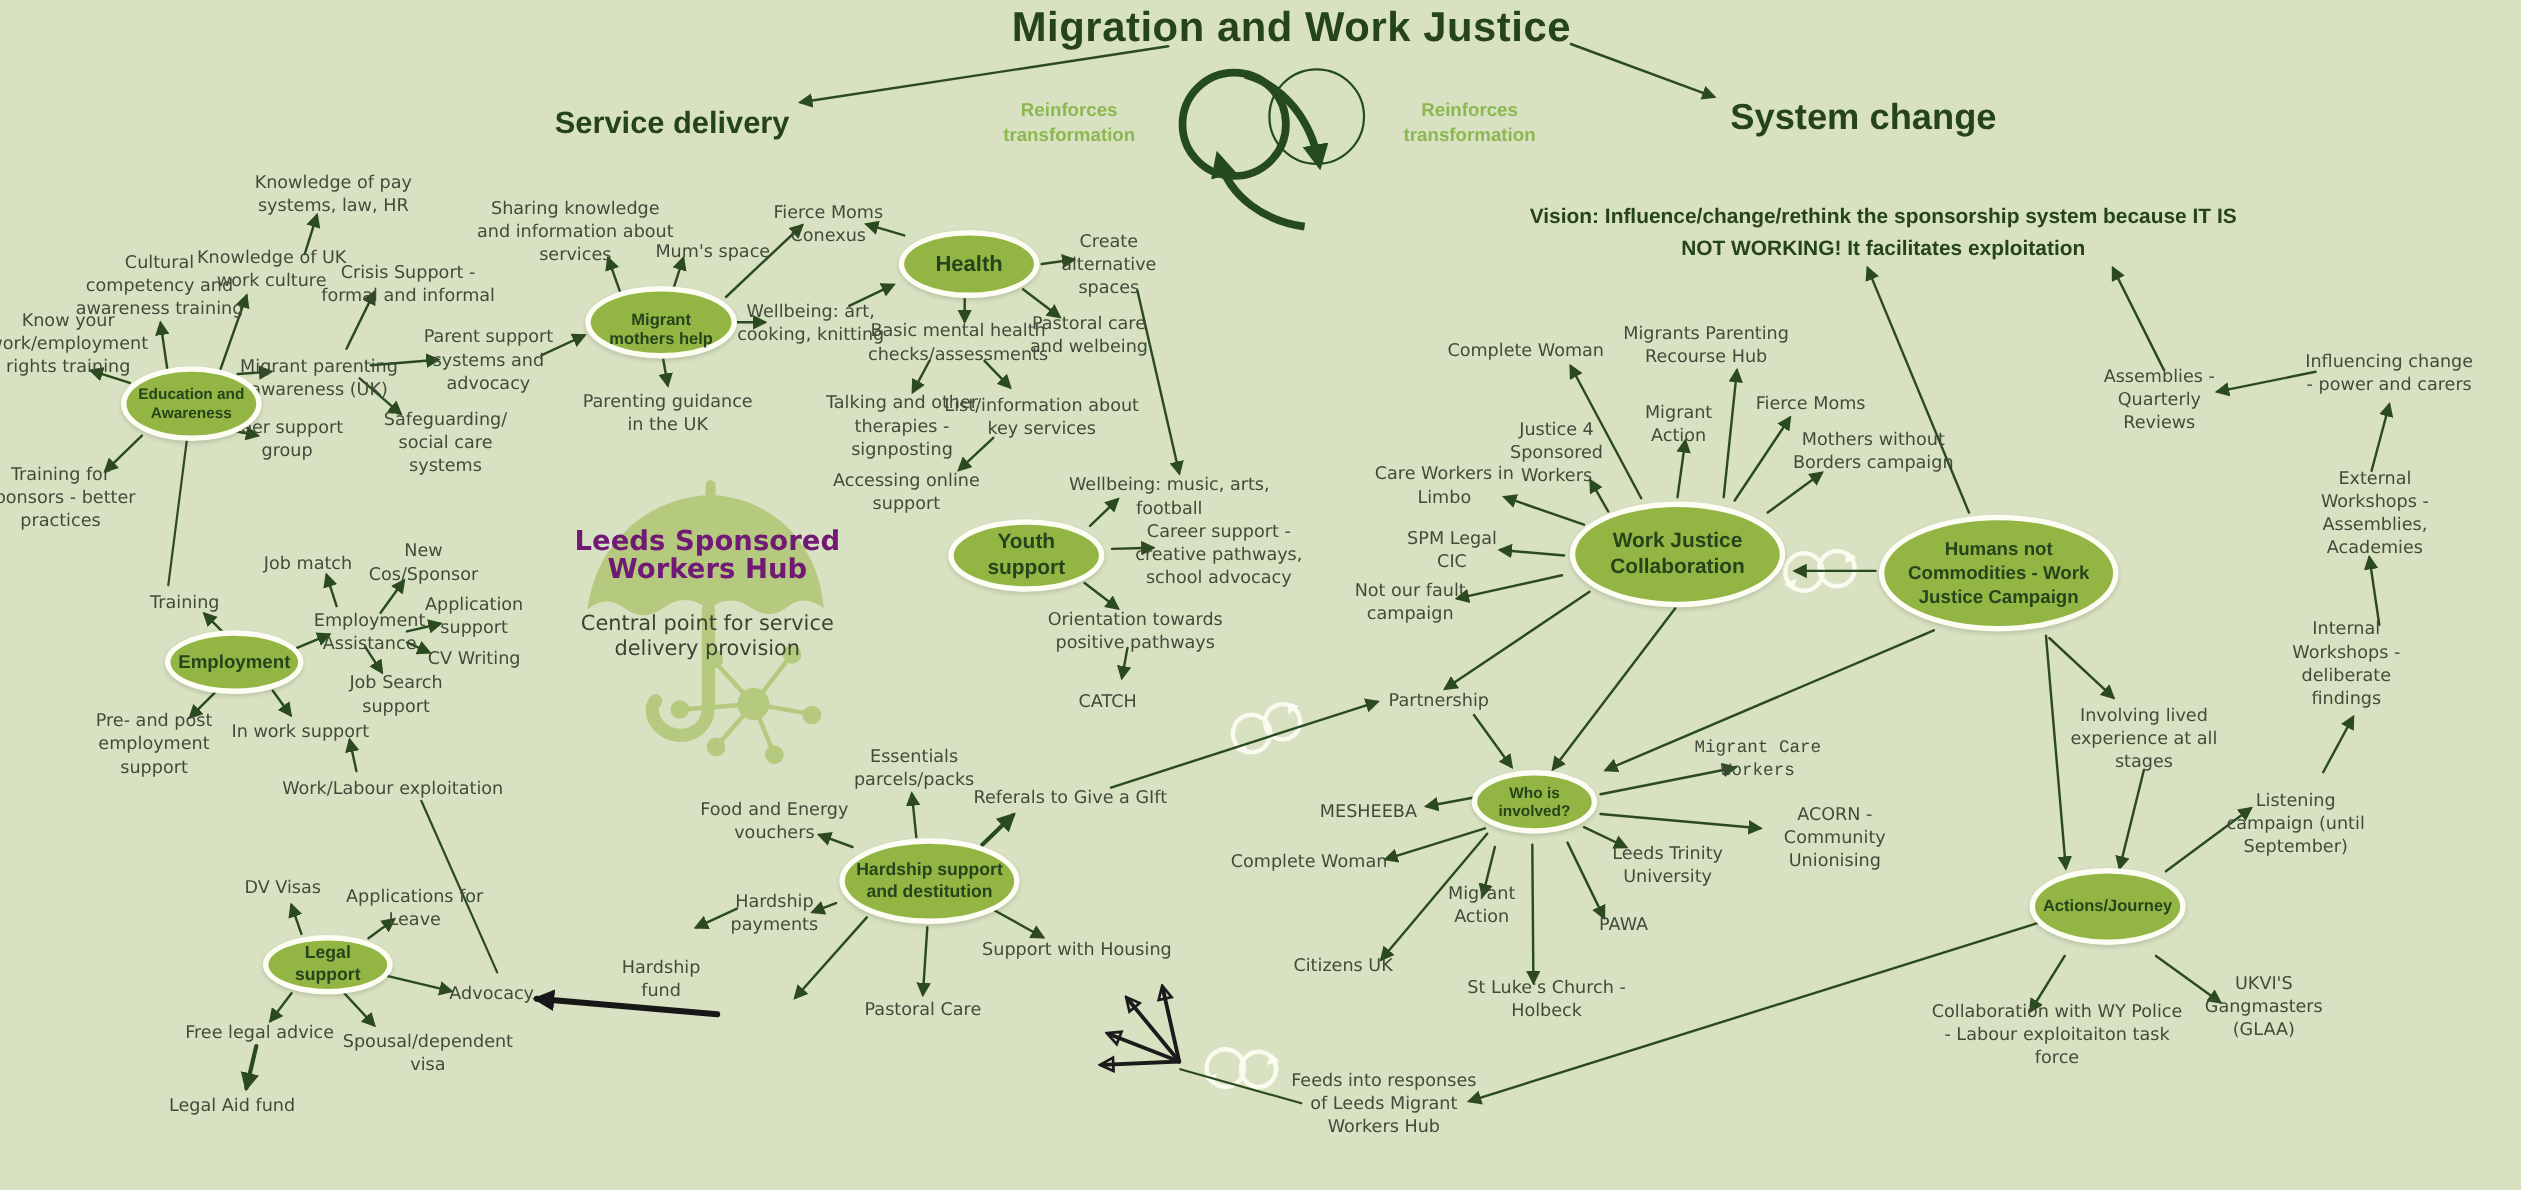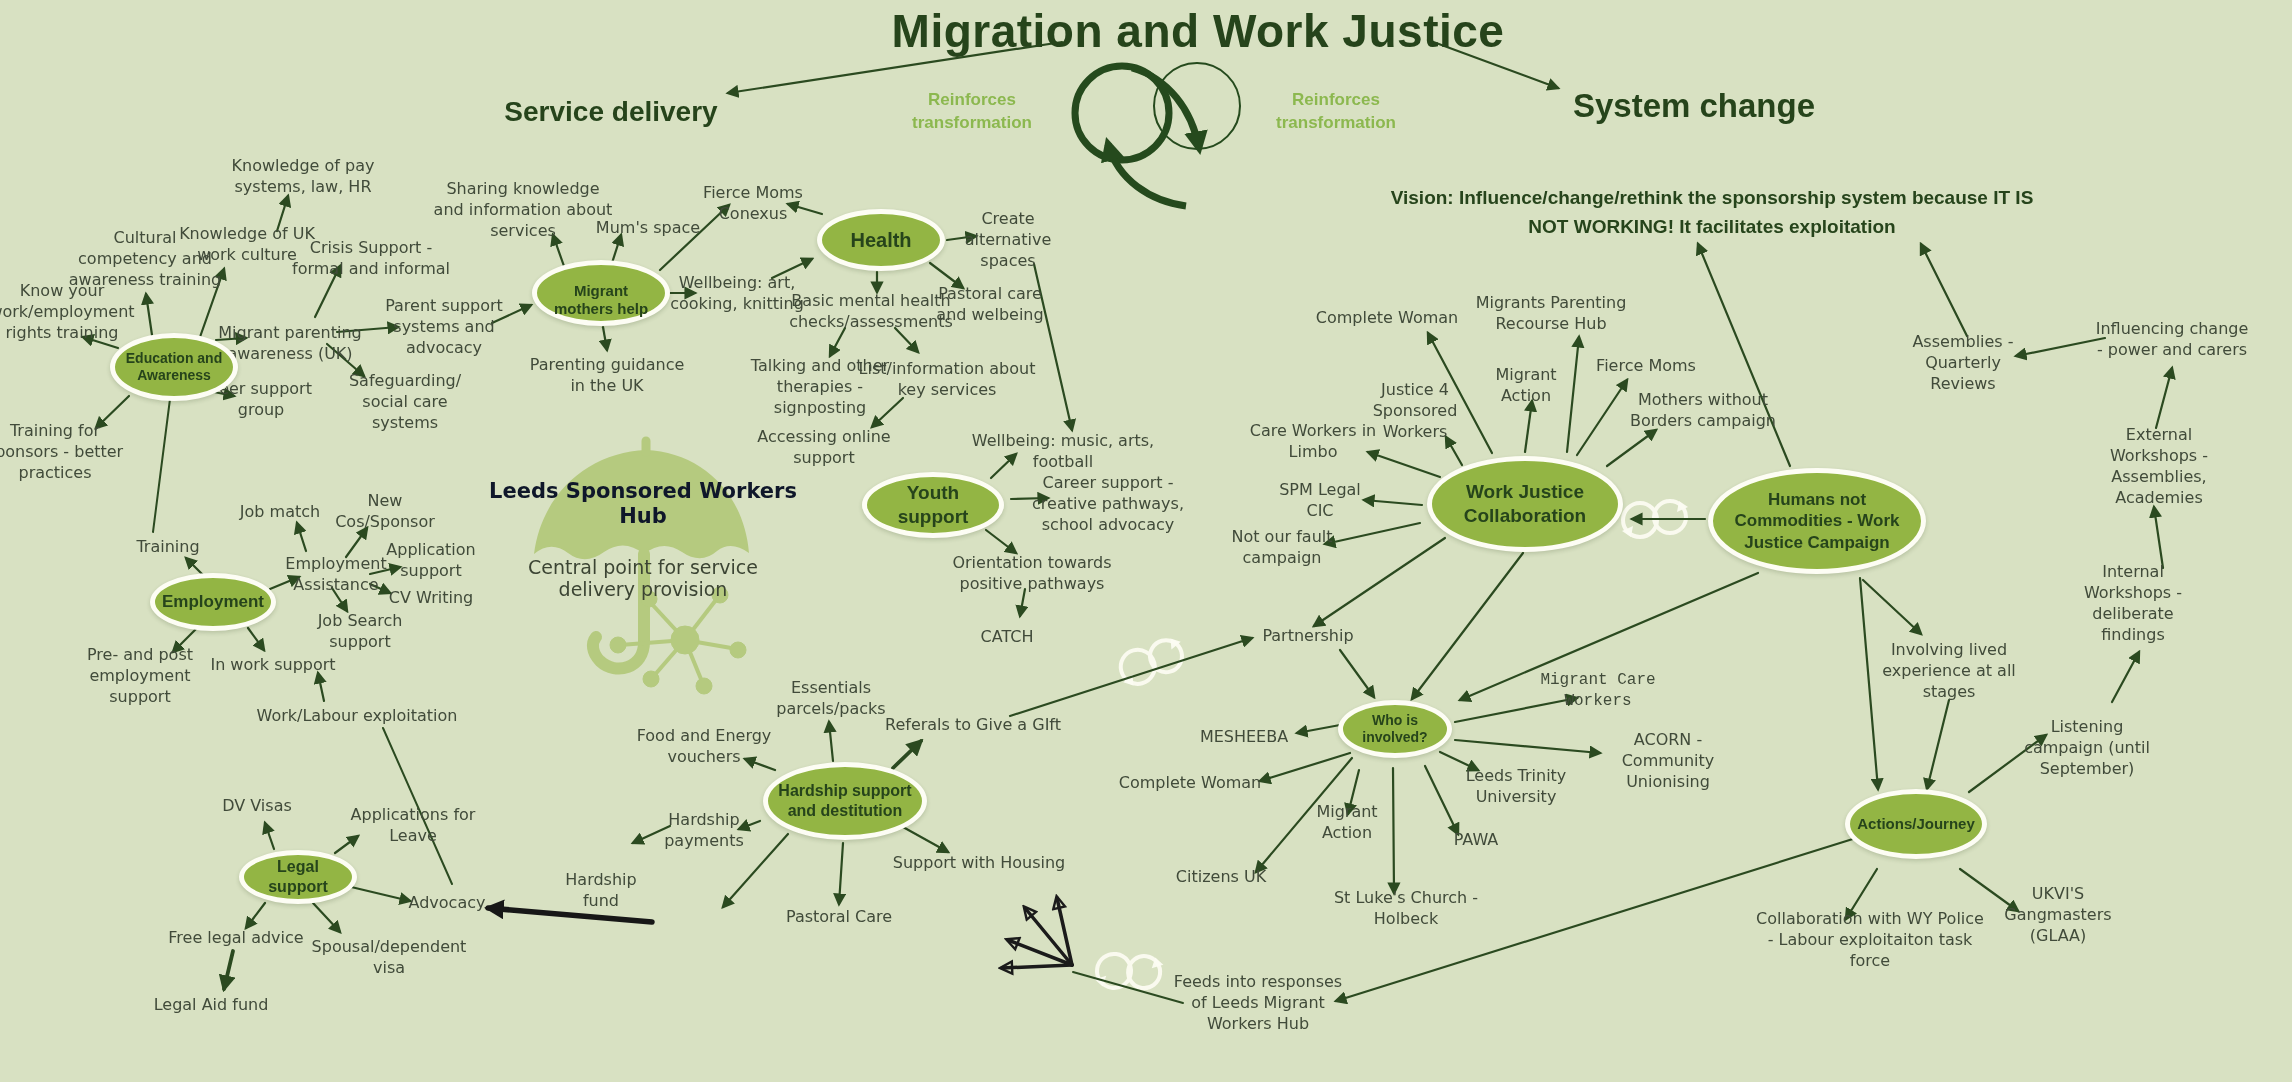--- a/index.html
+++ b/index.html
@@ -10,30 +10,30 @@
   .lbl{position:absolute;transform:translate(-50%,-50%);text-align:center;font-size:16px;
        line-height:1.32;color:#414b3a;}
   .node{position:absolute;transform:translate(-50%,-50%);background:#93b544;
         border:5px solid #fdfdf4;border-radius:50%;display:flex;align-items:center;
         justify-content:center;text-align:center;color:#26441b;font-weight:bold;
         font-family:"Liberation Sans",sans-serif;box-sizing:border-box;
         box-shadow:0 2px 4px rgba(40,60,20,.18);line-height:1.25;}
   .node span{padding:2px 6px;}
   .disp{font-family:"Liberation Sans",sans-serif;font-weight:bold;color:#26441b;}
   .hdr{position:absolute;z-index:3;text-align:center;}
-  #title{left:848px;top:4px;width:700px;font-size:46px;letter-spacing:.5px;}
+  #title{left:824px;top:4px;width:700px;font-size:38px;letter-spacing:.5px;}
   #sec-left{left:411px;top:96px;width:400px;font-size:28px;}
   #sec-right{left:1494px;top:87px;width:400px;font-size:33px;}
   .reinf{position:absolute;z-index:3;width:160px;text-align:center;font-size:17px;
          font-weight:bold;font-family:"Liberation Sans",sans-serif;color:#8cb84f;line-height:23px;}
   #reinf-l{left:892px;top:88px;}
   #reinf-r{left:1256px;top:88px;}
   #vision{left:1382px;top:183px;width:660px;font-size:19px;line-height:29px;}
   #hub-title{position:absolute;z-index:3;left:478px;top:479px;width:330px;text-align:center;
-             font-size:21px;font-weight:bold;color:#0f172a;line-height:25px;}
+             font-size:25px;font-weight:bold;color:#701a75;line-height:25px;}
   #hub-sub{position:absolute;z-index:3;left:493px;top:556px;width:300px;text-align:center;
            font-size:19px;color:#3b4433;line-height:22px;}
 </style>
 </head>
 <body>
 
 <div class="canvas">
 
   <svg class="layer" width="2292" height="1082" viewBox="0 0 2292 1082">
     <defs>
@@ -237,21 +237,21 @@
       <div class="lbl" style="left: 280px; top: 512px; width: 110px;">Job match</div>
       <div class="lbl" style="left: 385px; top: 511px; width: 120px;">New Cos/Sponsor</div>
       <div class="lbl" style="left: 336px; top: 574px; width: 140px;">Employment Assistance</div>
       <div class="lbl" style="left: 431px; top: 560px; width: 110px;">Application support</div>
       <div class="lbl" style="left: 431px; top: 598px; width: 110px;">CV Writing</div>
       <div class="lbl" style="left: 360px; top: 631px; width: 110px;">Job Search support</div>
       <div class="lbl" style="left: 140px; top: 676px; width: 140px;">Pre- and post employment support</div>
       <div class="lbl" style="left: 273px; top: 665px; width: 160px;">In work support</div>
       <div class="lbl" style="left: 357px; top: 716px; width: 260px;">Work/Labour exploitation</div>
       <div class="lbl" style="left: 257px; top: 806px; width: 100px;">DV Visas</div>
-      <div class="lbl" style="left: 377px; top: 825px; width: 140px; margin-left: 36px;">Applications for Leave</div>
+      <div class="lbl" style="left: 377px; top: 825px; width: 140px;">Applications for Leave</div>
       <div class="lbl" style="left: 447px; top: 903px; width: 110px;">Advocacy</div>
       <div class="lbl" style="left: 236px; top: 938px; width: 170px;">Free legal advice</div>
       <div class="lbl" style="left: 389px; top: 957px; width: 180px;">Spousal/dependent visa</div>
       <div class="lbl" style="left: 211px; top: 1005px; width: 150px;">Legal Aid fund</div>
       <div class="lbl" style="left: 831px; top: 698px; width: 130px;">Essentials parcels/packs</div>
       <div class="lbl" style="left: 704px; top: 746px; width: 160px;">Food and Energy vouchers</div>
       <div class="lbl" style="left: 973px; top: 725px; width: 180px;">Referals to Give a GIft</div>
       <div class="lbl" style="left: 704px; top: 830px; width: 110px;">Hardship payments</div>
       <div class="lbl" style="left: 601px; top: 847px; width: 100px; margin-top: 43px;">Hardship fund</div>
       <div class="lbl" style="left: 839px; top: 917px; width: 140px;">Pastoral Care</div>

